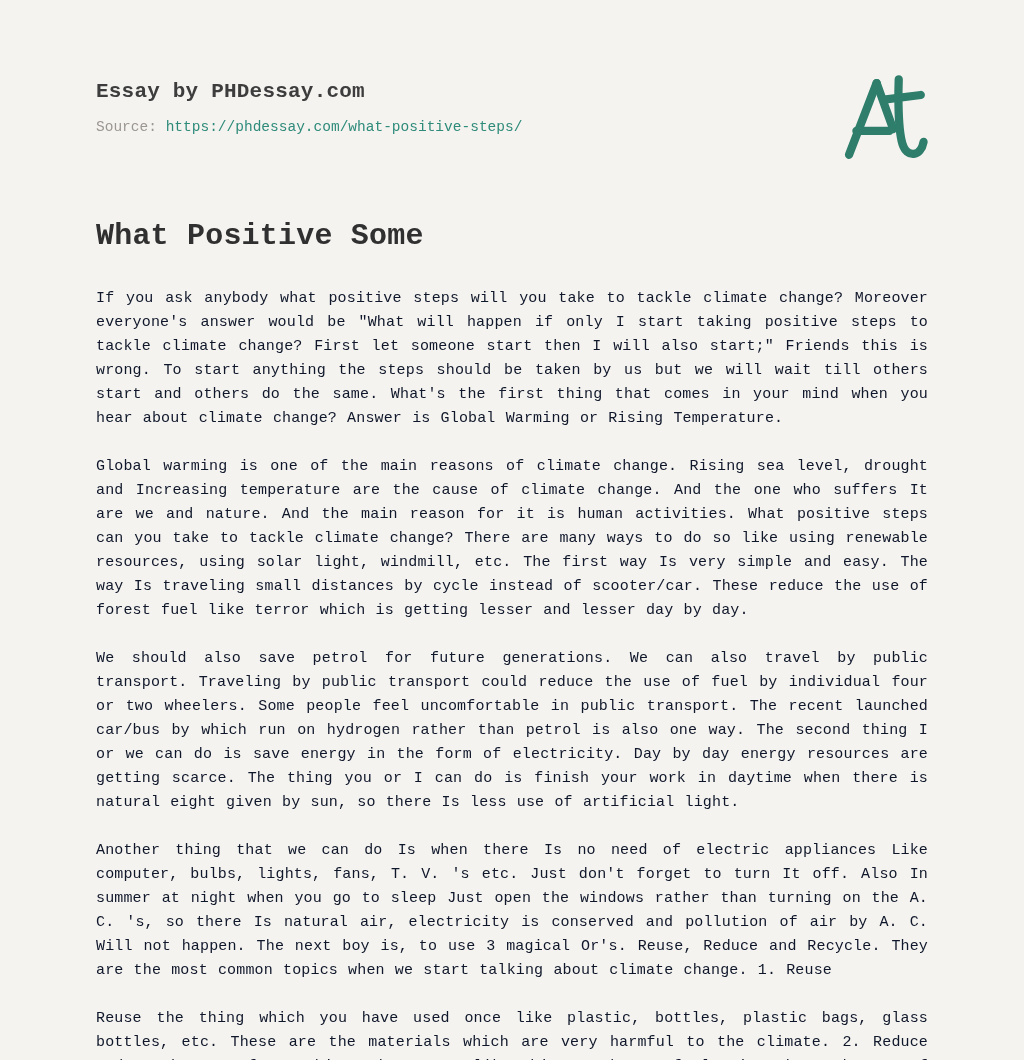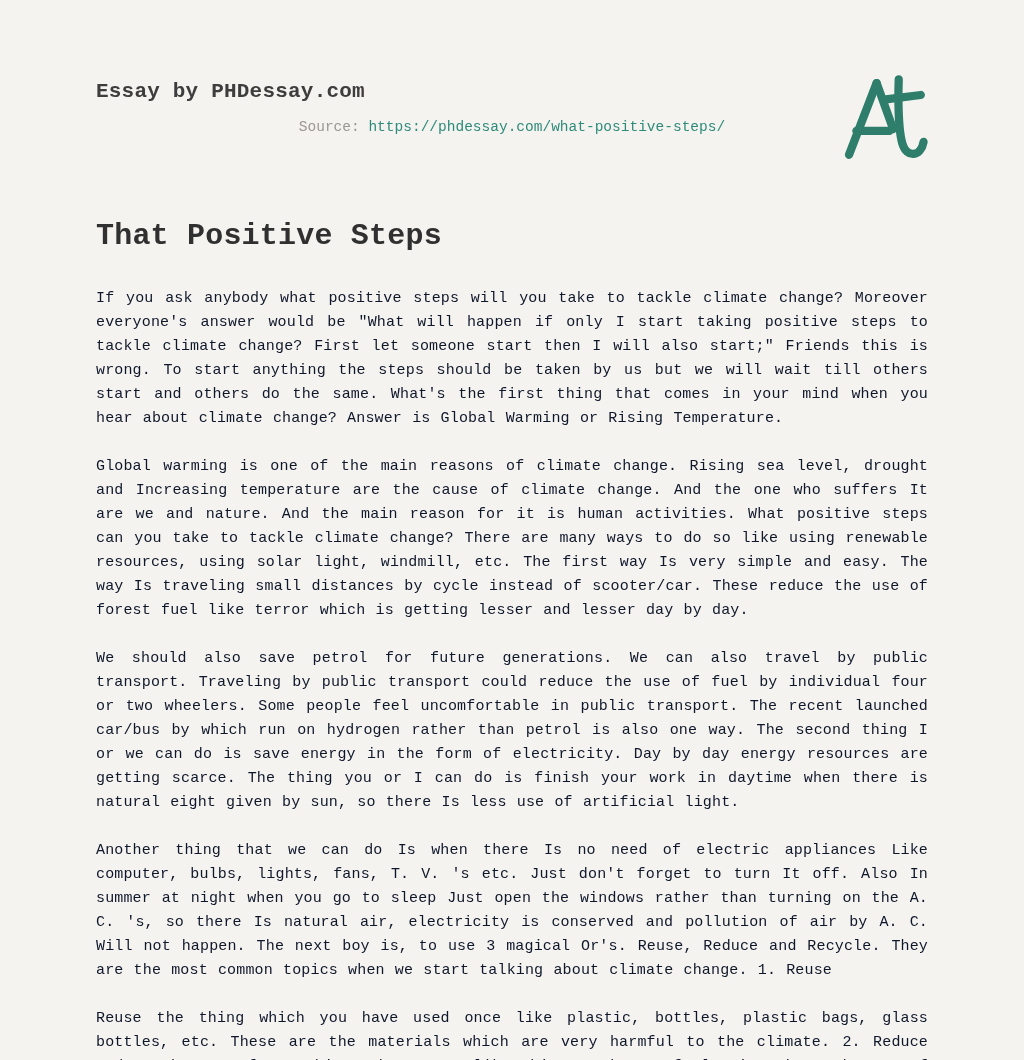--- a/index.html
+++ b/index.html
@@ -19,21 +19,20 @@
   .byline {
     font-size: 21px;
     font-weight: 700;
     color: #3d3d3d;
     letter-spacing: 0.2px;
     margin-bottom: 16px;
   }
   .source-line {
     font-size: 14.5px;
     color: #9b9792;
-    text-align: center;
   }
   .source-line a {
     color: #2e8b7a;
     text-decoration: none;
   }
   .logo {
     position: absolute;
     top: 68px;
     right: 94px;
     width: 92px;
@@ -77,21 +76,21 @@
     </svg>
   </div>
 
   <div class="byline">Essay by PHDessay.com</div>
 
   <div class="source-line">
     <span>Source:</span>
     <a href="#">https://phdessay.com/what-positive-steps/</a>
   </div>
 
-  <h1 class="title">That Positive Steps</h1>
+  <h1 class="title">What Positive Some</h1>
 
   <div class="essay-body">
       <p class="para">If you ask anybody what positive steps will you take to tackle climate change? Moreover everyone's answer would be "What will happen if only I start taking positive steps to tackle climate change? First let someone start then I will also start;" Friends this is wrong. To start anything the steps should be taken by us but we will wait till others start and others do the same. What's the first thing that comes in your mind when you hear about climate change? Answer is Global Warming or Rising Temperature.</p>
       <p class="para">Global warming is one of the main reasons of climate change. Rising sea level, drought and Increasing temperature are the cause of climate change. And the one who suffers It are we and nature. And the main reason for it is human activities. What positive steps can you take to tackle climate change? There are many ways to do so like using renewable resources, using solar light, windmill, etc. The first way Is very simple and easy. The way Is traveling small distances by cycle instead of scooter/car. These reduce the use of forest fuel like terror which is getting lesser and lesser day by day.</p>
       <p class="para">We should also save petrol for future generations. We can also travel by public transport. Traveling by public transport could reduce the use of fuel by individual four or two wheelers. Some people feel uncomfortable in public transport. The recent launched car/bus by which run on hydrogen rather than petrol is also one way. The second thing I or we can do is save energy in the form of electricity. Day by day energy resources are getting scarce. The thing you or I can do is finish your work in daytime when there is natural eight given by sun, so there Is less use of artificial light.</p>
       <p class="para">Another thing that we can do Is when there Is no need of electric appliances Like computer, bulbs, lights, fans, T. V. 's etc. Just don't forget to turn It off. Also In summer at night when you go to sleep Just open the windows rather than turning on the A. C. 's, so there Is natural air, electricity is conserved and pollution of air by A. C. Will not happen. The next boy is, to use 3 magical Or's. Reuse, Reduce and Recycle. They are the most common topics when we start talking about climate change. 1. Reuse</p>
       <p class="para">Reuse the thing which you have used once like plastic, bottles, plastic bags, glass bottles, etc. These are the materials which are very harmful to the climate. 2. Reduce Reduce the use of non- biographer waste like things made up of plastic. They take 100 of years to decompose. In the dump yard they Just burn it to finish it up. By burning It very poisonous smoke is formed which can harm the climate and human beings. 3. Recycle After using the things once never throw It If It can be recycled. We can put things Like bottle in the bottle bank. NAS into save-a-can and give paper to the person who ND I can take is the one most people in the word have ignored. That is bei</p>
     </div>
 
 </div>

